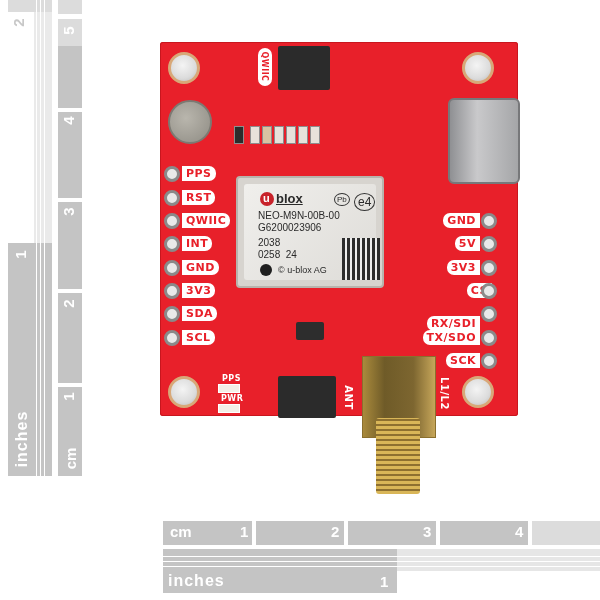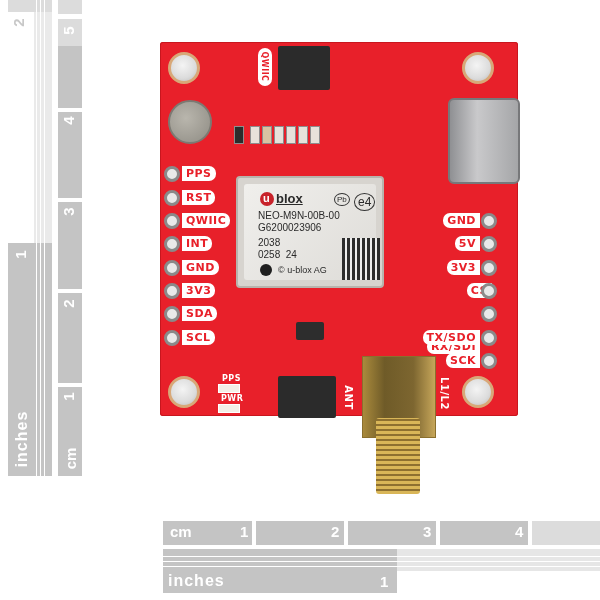--- a/index.html
+++ b/index.html
@@ -152,21 +152,21 @@
 
 <div>
   <div class="plabel right" style="right:120px;top:213px;">GND</div>
   <div class="pin" style="left:481px;top:213px;"></div>
   <div class="plabel right" style="right:120px;top:236px;">5V</div>
   <div class="pin" style="left:481px;top:236px;"></div>
   <div class="plabel right" style="right:120px;top:260px;">3V3</div>
   <div class="pin" style="left:481px;top:260px;"></div>
   <div class="plabel right" style="right:108px;top:283px;">CS</div>
   <div class="pin" style="left:481px;top:283px;"></div>
-  <div class="plabel right" style="right:120px;top:316px;margin-top:23px;">RX/SDI</div>
+  <div class="plabel right" style="right:120px;top:316px;">RX/SDI</div>
   <div class="pin" style="left:481px;top:306px;"></div>
   <div class="plabel right" style="right:120px;top:330px;">TX/SDO</div>
   <div class="pin" style="left:481px;top:330px;"></div>
   <div class="plabel right" style="right:120px;top:353px;">SCK</div>
   <div class="pin" style="left:481px;top:353px;"></div>
 </div>
 
 <div class="sma-body"></div>
 <div class="sma-thread"></div>
 <div class="silk" style="left:336px;top:392px;transform:rotate(90deg);font-size:10px;">ANT</div>

